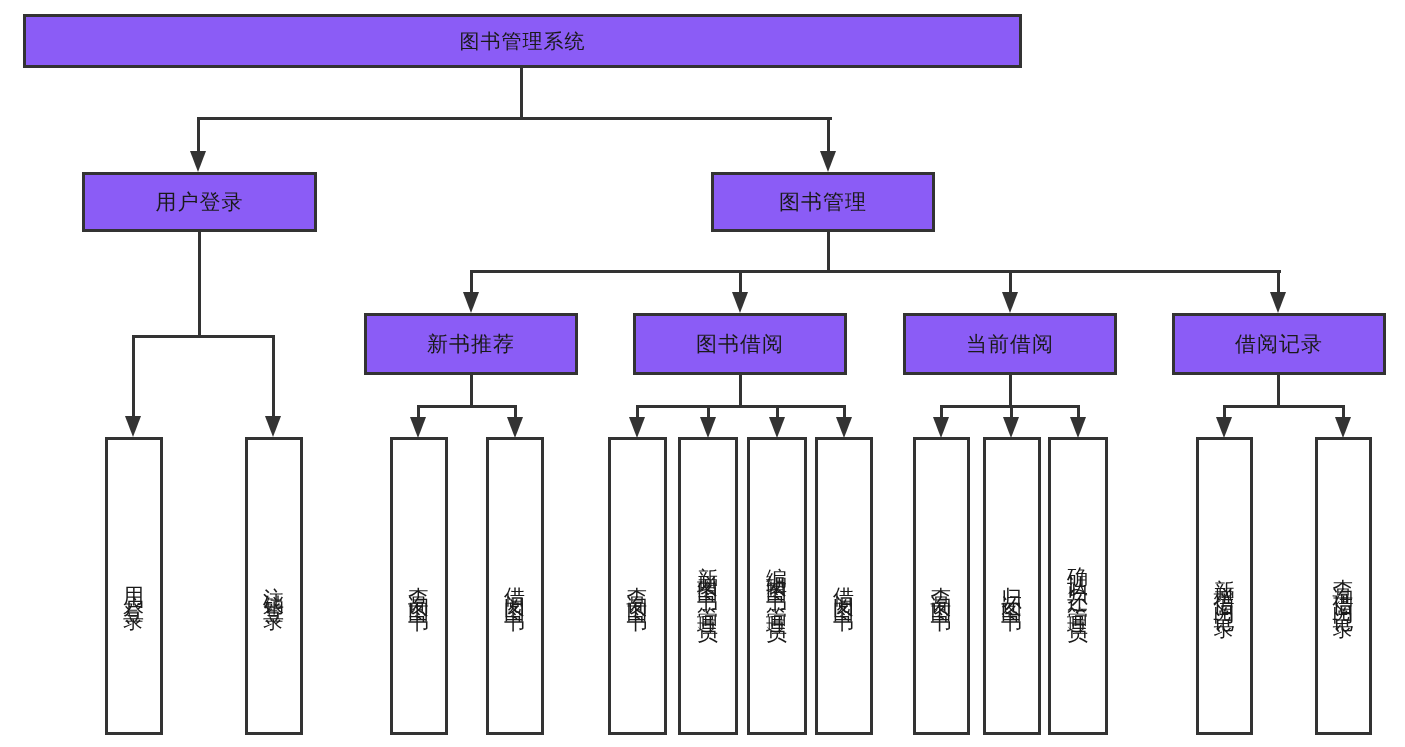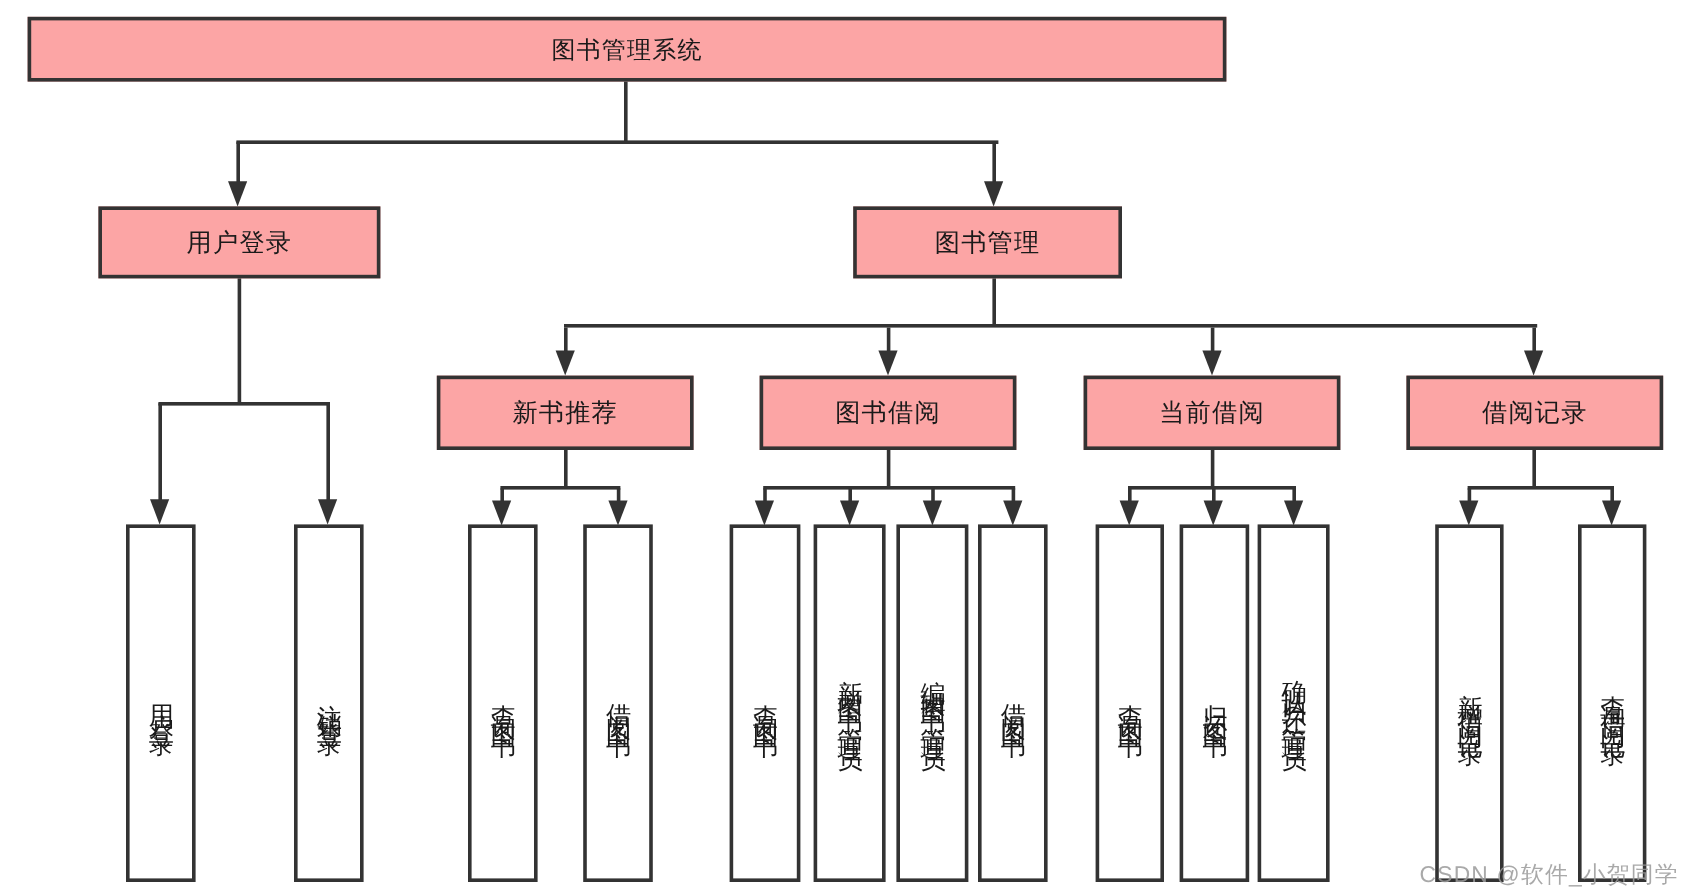--- a/index.html
+++ b/index.html
@@ -3,21 +3,21 @@
 <meta charset="utf-8">
 <style>
   html,body{margin:0;padding:0;background:#fff;}
   body{font-family:"Liberation Sans","DejaVu Sans",sans-serif;}
   #canvas{position:relative;width:1405px;height:747px;background:#ffffff;overflow:hidden;}
 
   .node{
     position:absolute;
     box-sizing:border-box;
     border:3px solid #333333;
-    background:#fca5a5;
+    background:#8b5cf6;
     display:flex;align-items:center;justify-content:center;
     color:#1a1a1a;
     font-size:21px;
     letter-spacing:1px;
     white-space:nowrap;
   }
   .vnode{
     position:absolute;
     box-sizing:border-box;
     border:3px solid #333333;
@@ -174,15 +174,14 @@
   <div class="vline" style="left:1077px;top:407px;height:12px;"></div>
   <div class="ahead" style="left:1070px;top:417px;"></div>
 
   <div class="vline" style="left:1277px;top:375px;height:32px;"></div>
   <div class="hline" style="left:1223px;top:405px;width:122px;"></div>
   <div class="vline" style="left:1223px;top:407px;height:12px;"></div>
   <div class="ahead" style="left:1216px;top:417px;"></div>
   <div class="vline" style="left:1342px;top:407px;height:12px;"></div>
   <div class="ahead" style="left:1335px;top:417px;"></div>
 
-  <div class="watermark">CSDN @软件_小贺同学</div>
 
 </div>
 
 </body></html>

